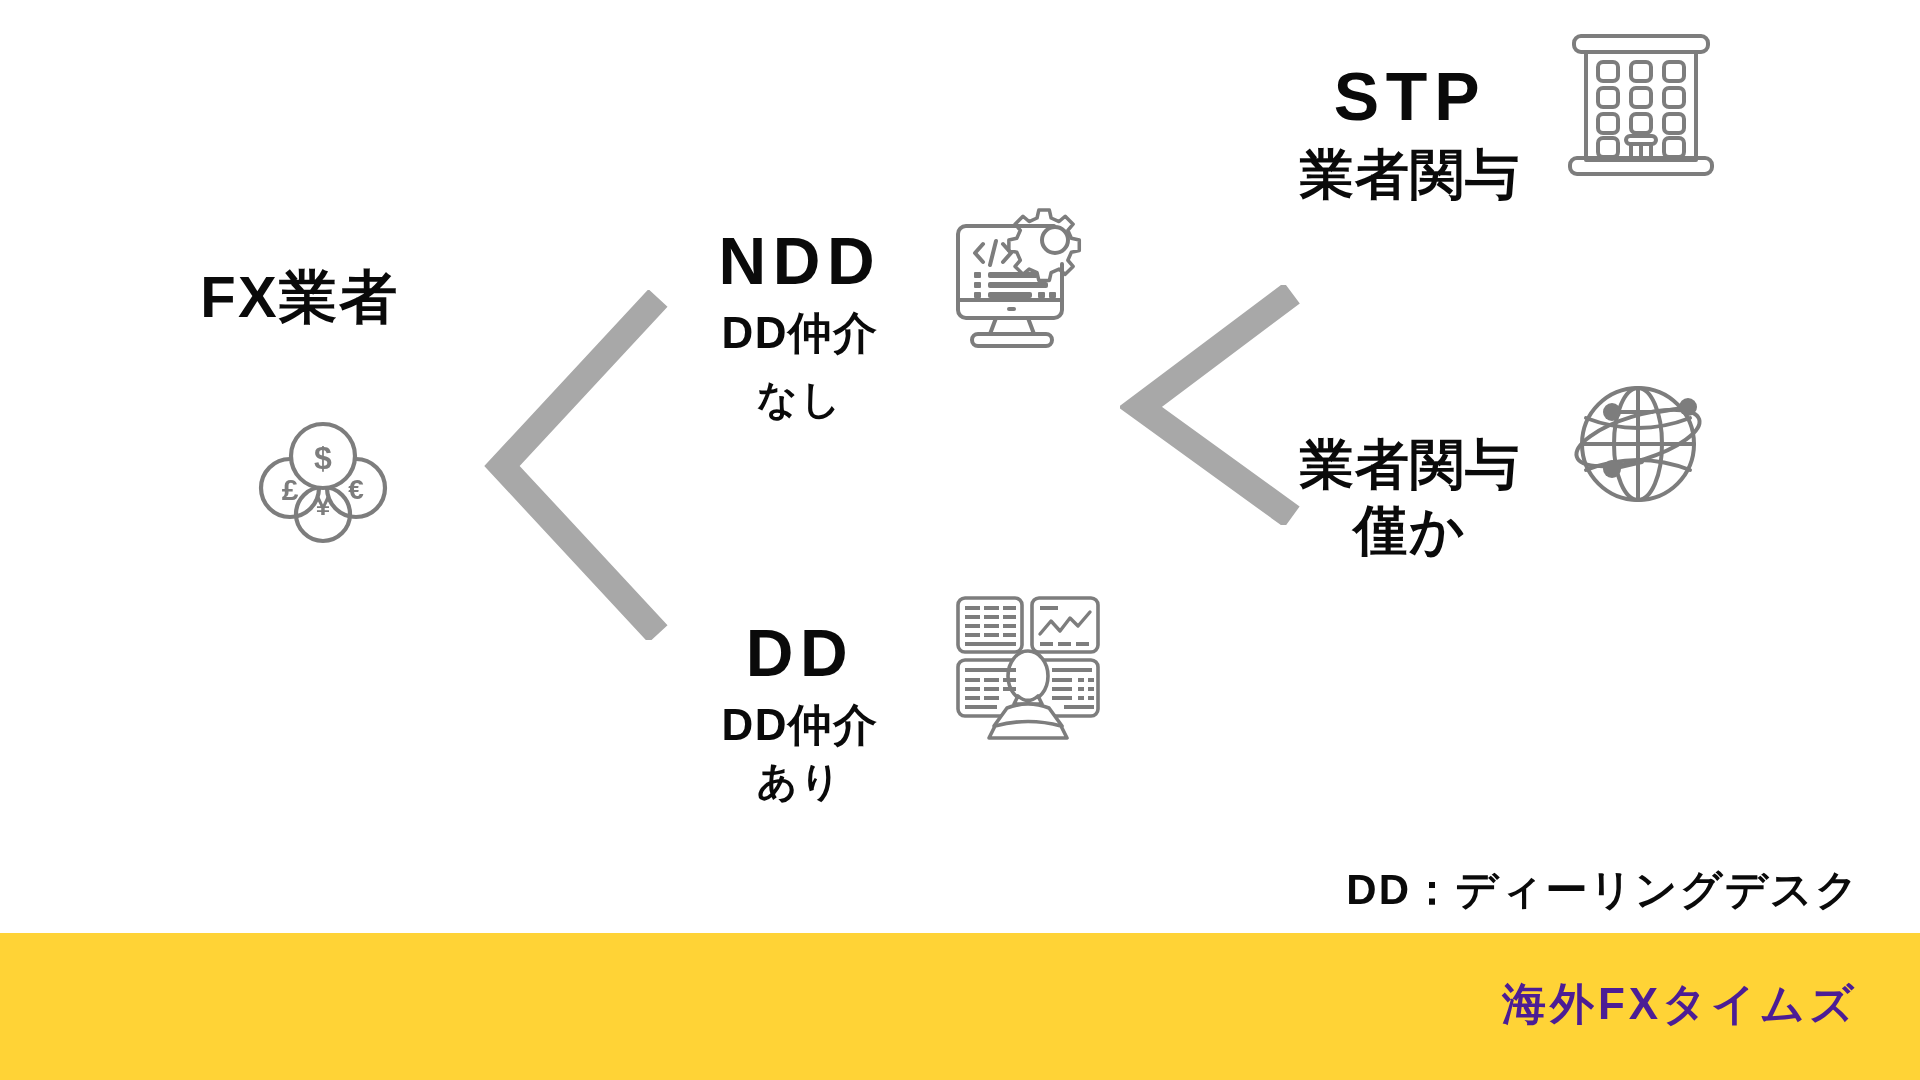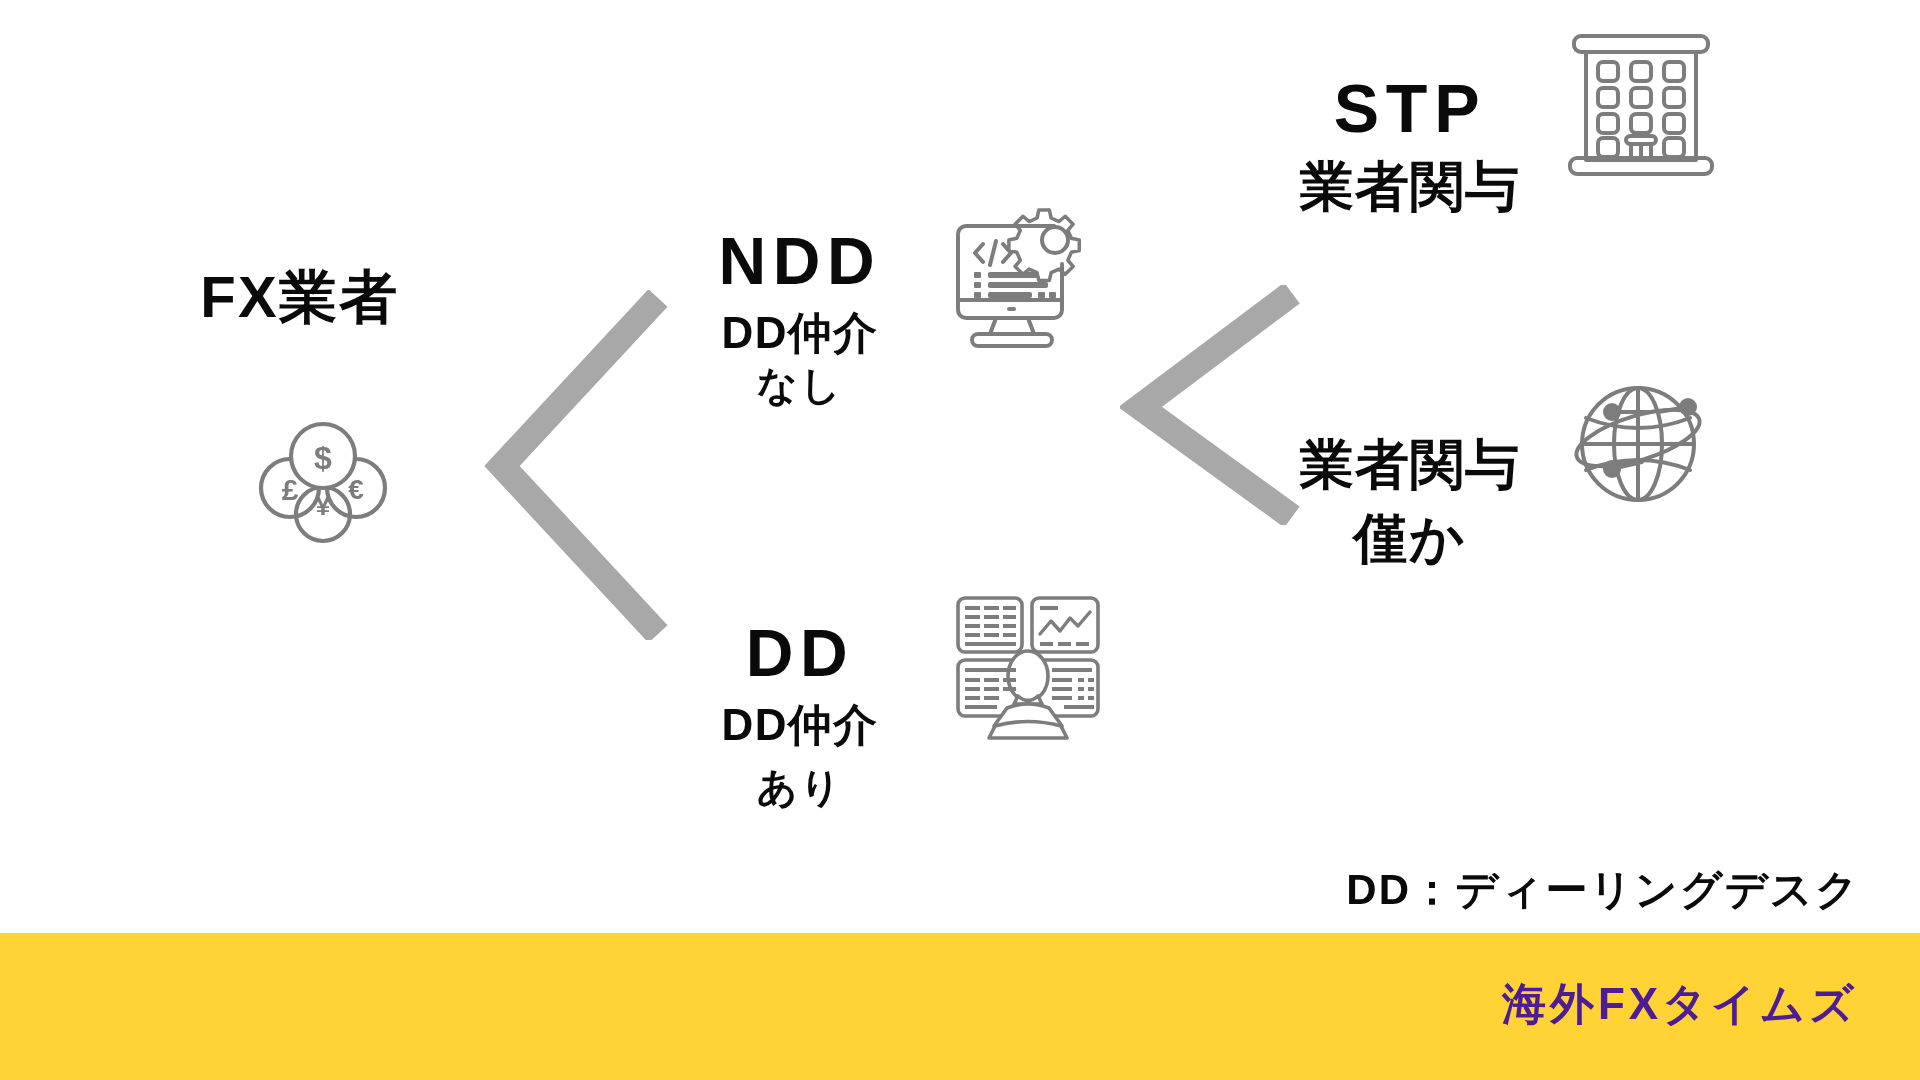--- a/index.html
+++ b/index.html
@@ -35,45 +35,45 @@
   #root-node { left:150px; top:268px; width:300px; }
   #root-node .acro { font-size:58px; letter-spacing:0.04em; }
 
   
   #coins-icon { position:absolute; left:248px; top:418px; width:150px; height:130px; }
 
   
   #ndd-node { left:660px; top:228px; width:280px; }
   #ndd-node .acro { font-size:66px; }
   #ndd-node .sub1 { font-size:44px; margin-top:14px; letter-spacing:0.03em; }
-  #ndd-node .sub2 { font-size:40px; margin-top:6px; letter-spacing:0.06em; }
+  #ndd-node .sub2 { font-size:40px; margin-top:20px; letter-spacing:0.06em; }
 
   #monitor-icon { position:absolute; left:948px; top:200px; width:150px; height:150px; }
 
   
   #dd-node { left:660px; top:620px; width:280px; }
   #dd-node .acro { font-size:66px; }
   #dd-node .sub1 { font-size:44px; margin-top:14px; letter-spacing:0.03em; }
-  #dd-node .sub2 { font-size:40px; margin-top:16px; letter-spacing:0.06em; }
+  #dd-node .sub2 { font-size:40px; margin-top:10px; letter-spacing:0.06em; }
 
   #desk-icon { position:absolute; left:952px; top:592px; width:152px; height:152px; }
 
   
-  #stp-node { left:1245px; top:62px; width:330px;margin-top:12px; }
+  #stp-node { left:1245px; top:62px; width:330px; }
   #stp-node .acro { font-size:68px; }
   #stp-node .sub1 { font-size:54px; margin-top:14px; letter-spacing:0.02em; }
   #stp-node .sub2 { font-size:54px; margin-top:6px; letter-spacing:0.04em; }
 
   #building-icon { position:absolute; left:1566px; top:28px; width:150px; height:152px; }
 
   
   #ecn-node { left:1245px; top:420px; width:330px; }
   #ecn-node .acro { font-size:68px; }
   #ecn-node .sub1 { font-size:54px; margin-top:14px; letter-spacing:0.02em; }
-  #ecn-node .sub2 { font-size:54px; margin-top:14px; letter-spacing:0.04em; }
+  #ecn-node .sub2 { font-size:54px; margin-top:6px; letter-spacing:0.04em; }
 
   #globe-icon { position:absolute; left:1558px; top:368px; width:160px; height:150px; }
 
   
   .bracket { position:absolute; }
 
   
   #footnote {
     position:absolute; right:60px; top:862px;
     font-size:42px; font-weight:700; color:#0a0a0a;

